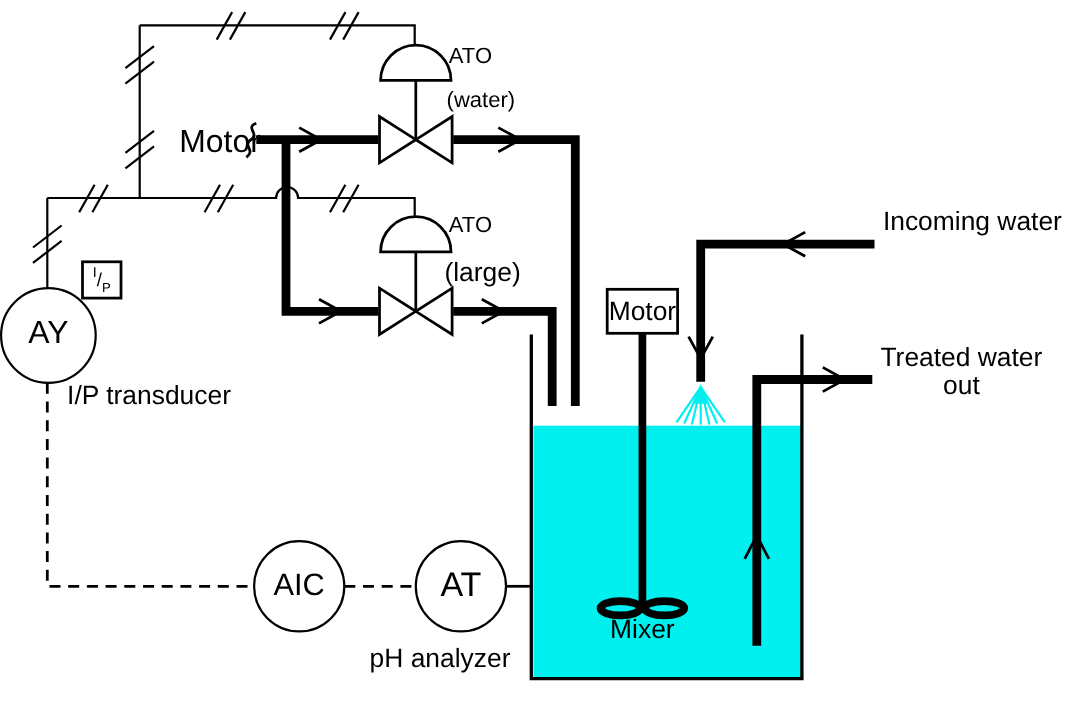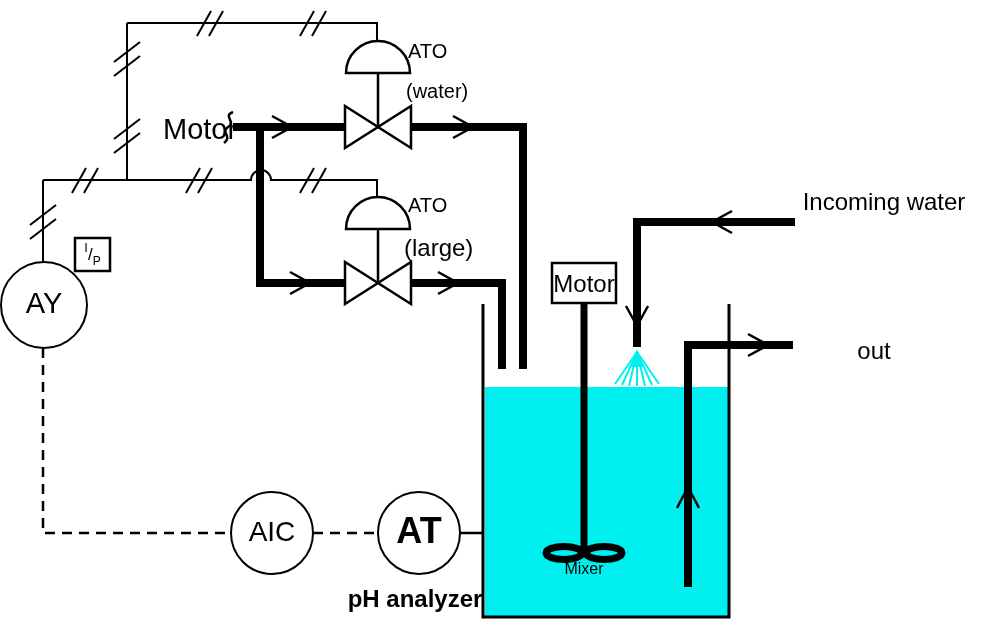--- a/index.html
+++ b/index.html
@@ -146,24 +146,26 @@
   <div class="lbl" style="left:406px;top:81px;font-size:20px;">(water)</div>
   <div class="lbl" style="left:408px;top:195px;font-size:20px;">ATO</div>
   <div class="lbl" style="left:404px;top:236px;font-size:24px;">(large)</div>
 
   <div class="bubble-tag" style="left:44px;top:305px;font-size:29px;">AY</div>
   <div class="ipbox">
       <span class="sup">I</span>
       <span class="slash">/</span>
       <span class="sub">P</span>
     </div>
+  <div class="lbl" style="left:61px;top:348px;font-size:24px;">I/P transducer</div>
 
   <div class="bubble-tag" style="left:272px;top:533px;font-size:28px;">AIC</div>
-  <div class="bubble-tag" style="left:419px;top:533px;font-size:36px;font-weight:bold;">AT</div>
-  <div class="lbl ctr" style="left:315px;top:587px;width:200px;font-size:24px;font-weight:bold;">pH analyzer</div>
+  <div class="bubble-tag" style="left:419px;top:533px;font-size:31px;">AT</div>
+  <div class="lbl ctr" style="left:300px;top:587px;width:200px;font-size:24px;">pH analyzer</div>
 
   <div class="lbl ctr" style="left:552px;top:272px;width:64px;font-size:24px;">Motor</div>
-  <div class="lbl ctr" style="left:504px;top:561px;width:160px;font-size:16px;">Mixer</div>
+  <div class="lbl ctr" style="left:504px;top:561px;width:160px;font-size:24px;">Mixer</div>
 
   <div class="lbl ctr" style="left:793px;top:190px;width:182px;font-size:24px;">Incoming water</div>
+  <div class="lbl ctr" style="left:783px;top:314px;width:182px;font-size:24px;">Treated water</div>
   <div class="lbl ctr" style="left:783px;top:339px;width:182px;font-size:24px;">out</div>
 
 </div>
 
 </body></html>

